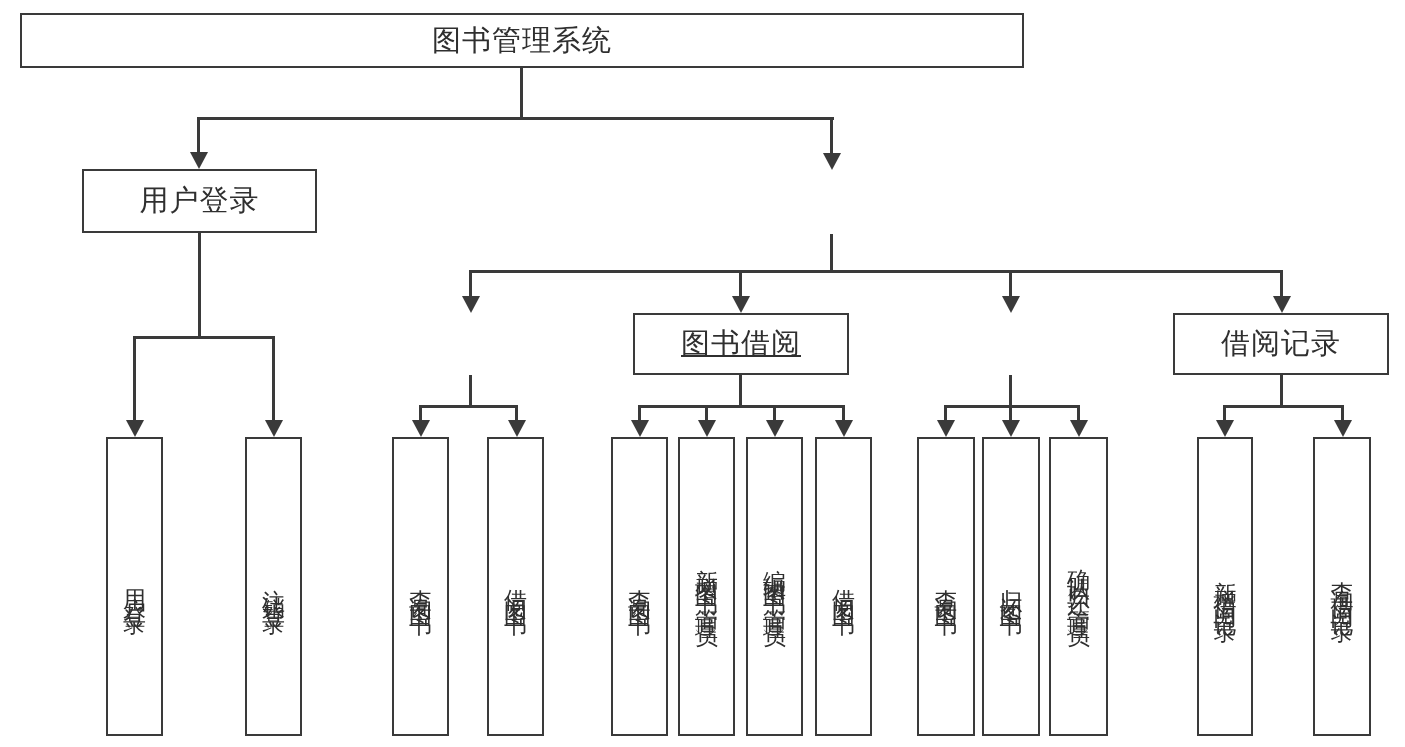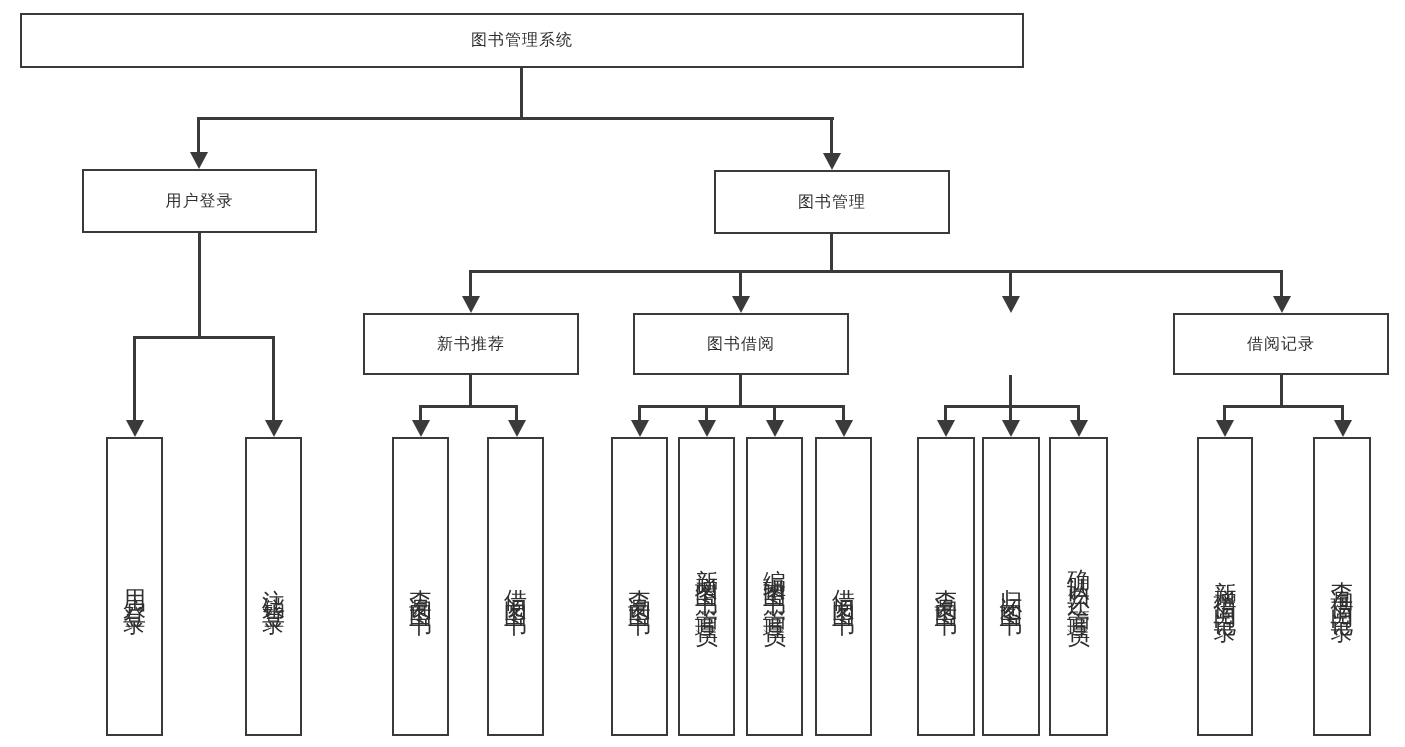--- a/index.html
+++ b/index.html
@@ -17,21 +17,21 @@
     color:var(--text);
     overflow:hidden;
   }
   .box{
     position:absolute;
     border:2px solid var(--line);
     background:#fff;
     box-sizing:border-box;
     display:flex;align-items:center;justify-content:center;
   }
-  .box-h{font-size:16px;letter-spacing:1px;white-space:nowrap;}
+  .box-h{font-size:29px;letter-spacing:1px;white-space:nowrap;}
   .leaf span{
     writing-mode:vertical-rl;
     text-orientation:mixed;
     font-size:23px;
     letter-spacing:8px;
     line-height:1;
     white-space:nowrap;
   }
   .vline,.hline{position:absolute;background:var(--line);}
   .vline{width:3px;}
@@ -64,46 +64,40 @@
   <div class="vline" style="left:520px;top:68px;height:51px;"></div>
   <div class="hline" style="left:197px;top:117px;width:637px;"></div>
   <div class="vline" style="left:197px;top:117px;height:38px;"></div>
   <div class="arrow" style="left:189.5px;top:152px;"></div>
   <div class="vline" style="left:830px;top:117px;height:38px;"></div>
   <div class="arrow" style="left:822.5px;top:153px;"></div>
 
   <div class="box box-h" style="left:82px;top:169px;width:235px;height:64px;">
     <span>用户登录</span>
   </div>
-  <div class="box box-h" style="left:714px;top:170px;width:236px;height:64px;">
-    <span>图书管理</span>
-  </div>
 
   <div class="vline" style="left:198px;top:233px;height:106px;"></div>
   <div class="hline" style="left:133px;top:336px;width:142px;"></div>
   <div class="vline" style="left:133px;top:336px;height:86px;"></div>
   <div class="arrow" style="left:125.5px;top:420px;"></div>
   <div class="vline" style="left:272px;top:336px;height:86px;"></div>
   <div class="arrow" style="left:264.5px;top:420px;"></div>
 
   <div class="vline" style="left:830px;top:234px;height:39px;"></div>
   <div class="hline" style="left:469px;top:270px;width:814px;"></div>
   <div class="vline" style="left:469px;top:270px;height:28px;"></div>
   <div class="arrow" style="left:461.5px;top:296px;"></div>
   <div class="vline" style="left:739px;top:270px;height:28px;"></div>
   <div class="arrow" style="left:731.5px;top:296px;"></div>
   <div class="vline" style="left:1009px;top:270px;height:28px;"></div>
   <div class="arrow" style="left:1001.5px;top:296px;"></div>
   <div class="vline" style="left:1280px;top:270px;height:28px;"></div>
   <div class="arrow" style="left:1272.5px;top:296px;"></div>
 
-  <div class="box box-h" style="left:363px;top:313px;width:216px;height:62px;">
-    <span>新书推荐</span>
-  </div>
-  <div class="box box-h" style="left:633px;top:313px;width:216px;height:62px;">
+  <div class="box box-h" style="left:633px;top:313px;width:216px;height:62px;text-decoration:underline;">
     <span>图书借阅</span>
   </div>
   <div class="box box-h" style="left:1173px;top:313px;width:216px;height:62px;">
     <span>借阅记录</span>
   </div>
 
   <div class="vline" style="left:469px;top:375px;height:33px;"></div>
   <div class="hline" style="left:419px;top:405px;width:99px;"></div>
   <div class="vline" style="left:419px;top:405px;height:17px;"></div>
   <div class="arrow" style="left:411.5px;top:420px;"></div>

